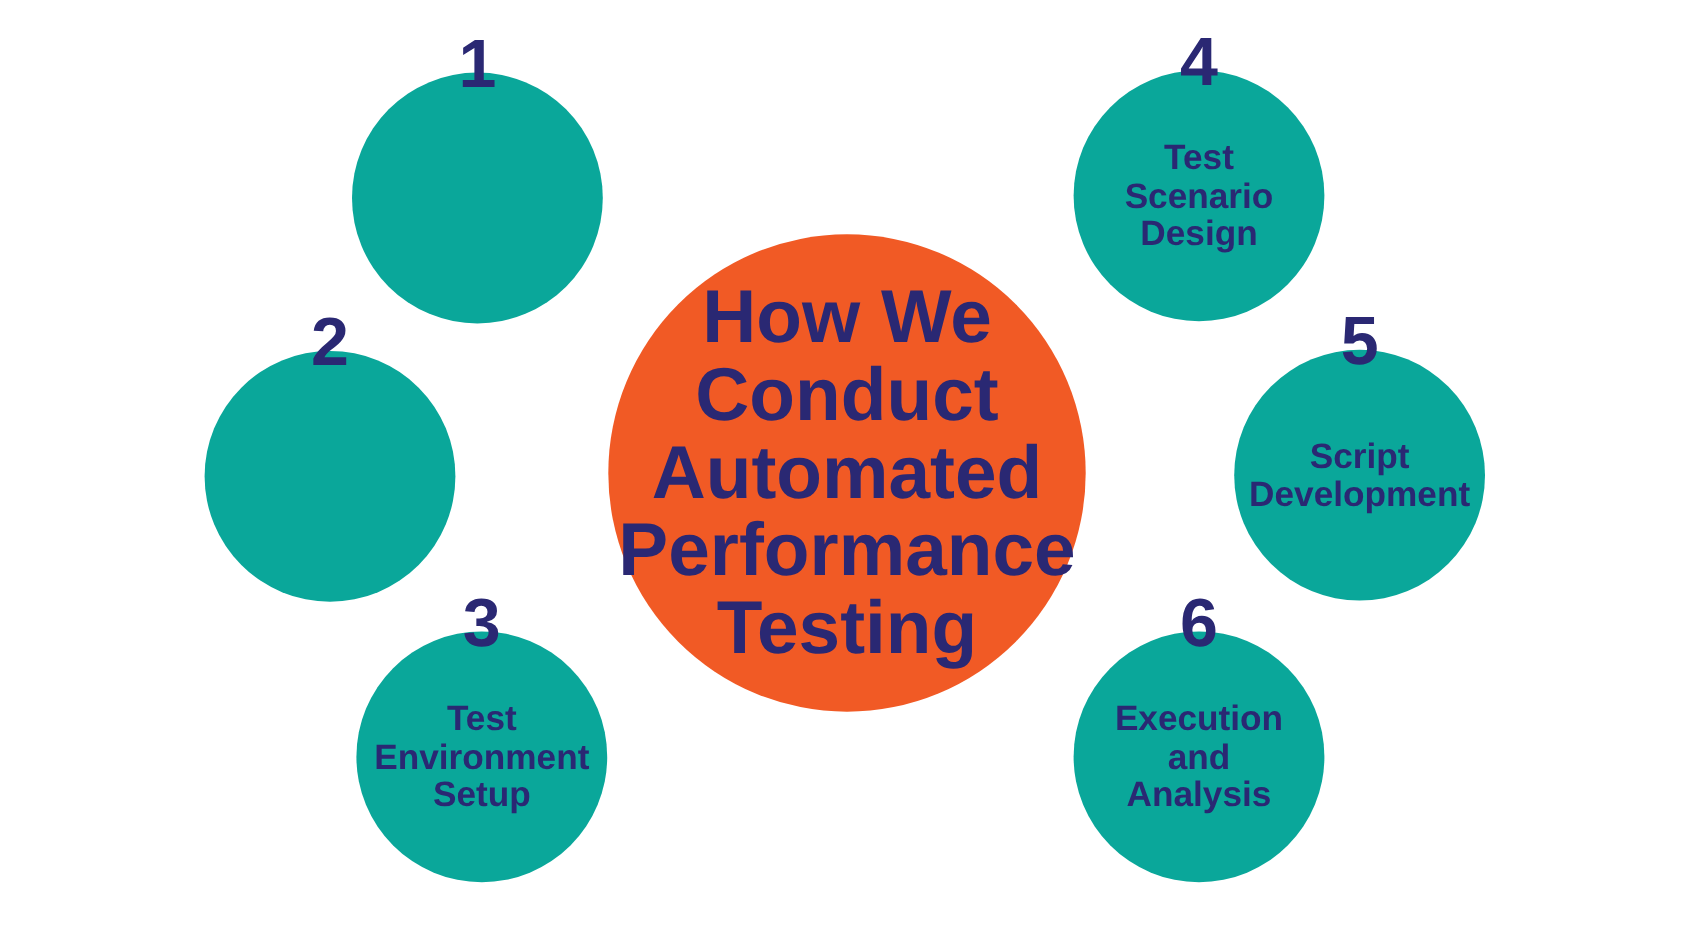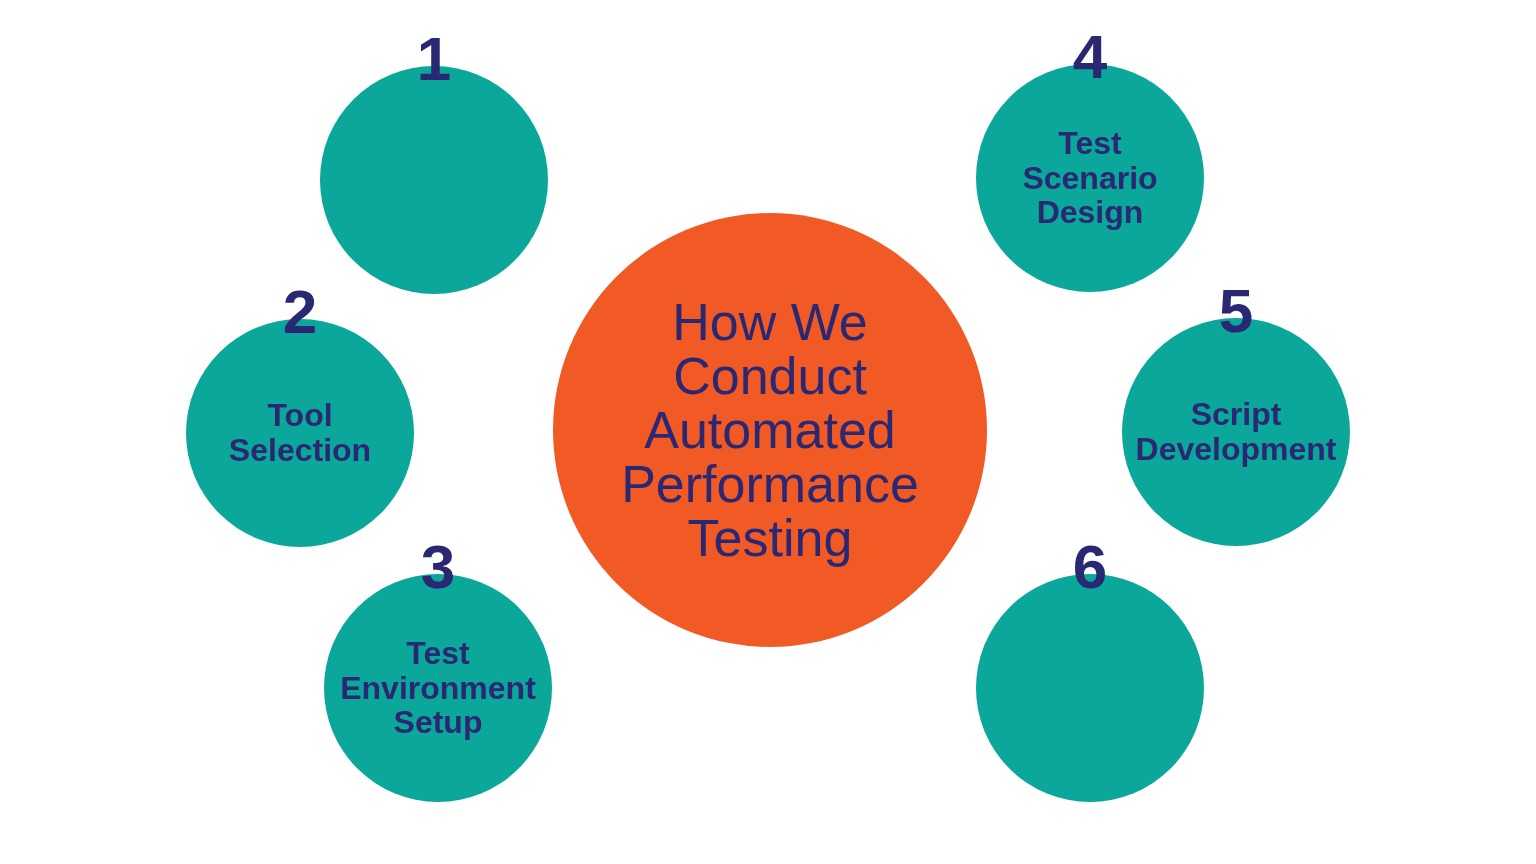--- a/index.html
+++ b/index.html
@@ -51,22 +51,22 @@
     position: absolute;
     left: 553px; top: 213px;
     width: 434px; height: 434px;
     border-radius: 50%;
     background: var(--center);
     display: flex;
     align-items: center;
     justify-content: center;
   }
   .center-title {
-    font-size: 52px;
-    font-weight: normal;
+    font-size: 68px;
+    font-weight: bold;
     line-height: 1.04;
     color: var(--ink);
     text-align: center;
     white-space: pre-line;
   }
   
   .pos-1 { left: 320px;  top: 66px;  }
   .pos-2 { left: 186px;  top: 319px; }
   .pos-3 { left: 324px;  top: 574px; }
   .pos-4 { left: 976px;  top: 64px;  }
@@ -85,22 +85,20 @@
 Performance
 Testing</div>
   </div>
 
   <div class="bubble pos-1">
     <div class="num">1</div>
   </div>
 
   <div class="bubble pos-2">
     <div class="num">2</div>
-    <div class="label">Tool
-Selection</div>
   </div>
 
   <div class="bubble pos-3">
     <div class="num">3</div>
     <div class="label">Test
 Environment
 Setup</div>
   </div>
 
   <div class="bubble pos-4">
@@ -111,15 +109,18 @@
   </div>
 
   <div class="bubble pos-5">
     <div class="num">5</div>
     <div class="label">Script
 Development</div>
   </div>
 
   <div class="bubble pos-6">
     <div class="num">6</div>
+    <div class="label">Execution
+and
+Analysis</div>
   </div>
 
 </div>
 
 </body></html>

